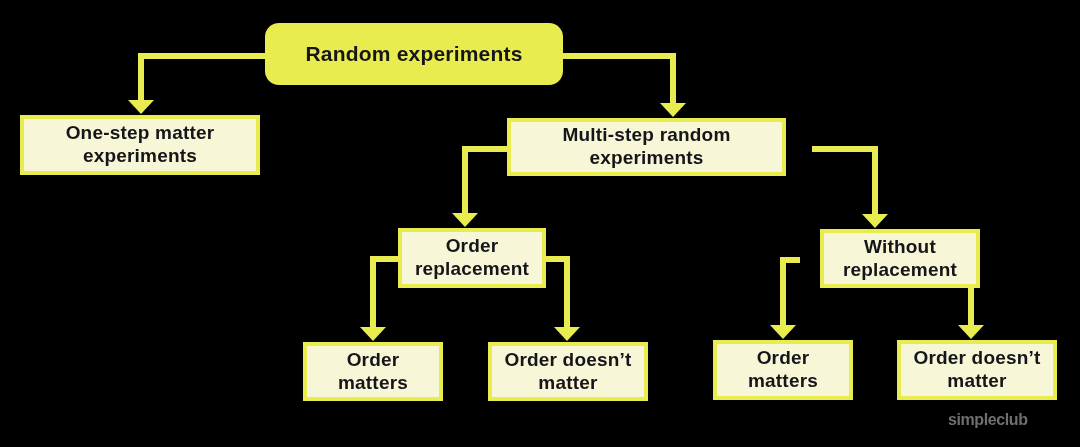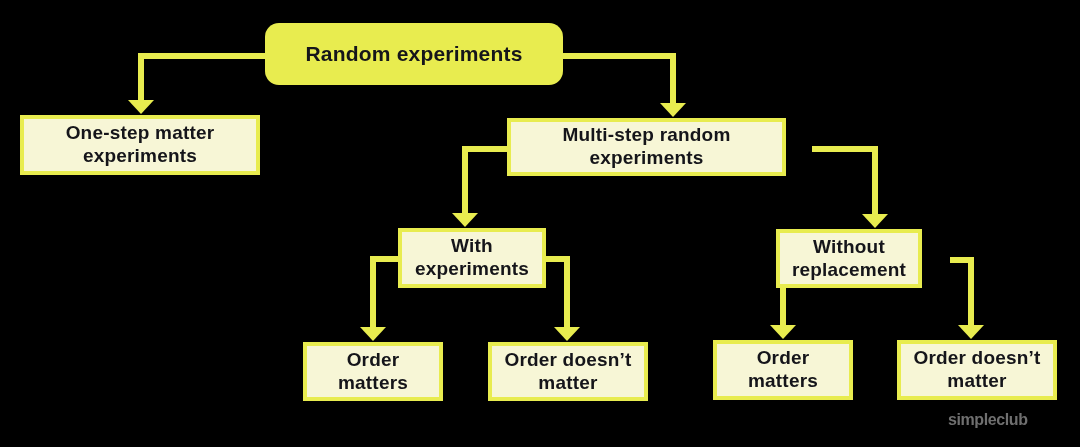--- a/index.html
+++ b/index.html
@@ -122,24 +122,24 @@
 
   <div class="node" style="left:20px; top:115px; width:240px; height:60px;">
     <span>One-step matter experiments</span>
   </div>
 
   <div class="node" style="left:507px; top:118px; width:279px; height:58px;">
     <span>Multi-step random experiments</span>
   </div>
 
   <div class="node" style="left:398px; top:228px; width:148px; height:60px;">
-    <span>With experiments</span>
+    <span>Order replacement</span>
   </div>
 
-  <div class="node" style="left:776px; top:229px; width:146px; height:59px;">
+  <div class="node" style="left:820px; top:229px; width:160px; height:59px;">
     <span>Without replacement</span>
   </div>
 
   <div class="node" style="left:303px; top:342px; width:140px; height:59px;">
     <span>Order matters</span>
   </div>
 
   <div class="node" style="left:488px; top:342px; width:160px; height:59px;">
     <span>Order doesn’t matter</span>
   </div>

